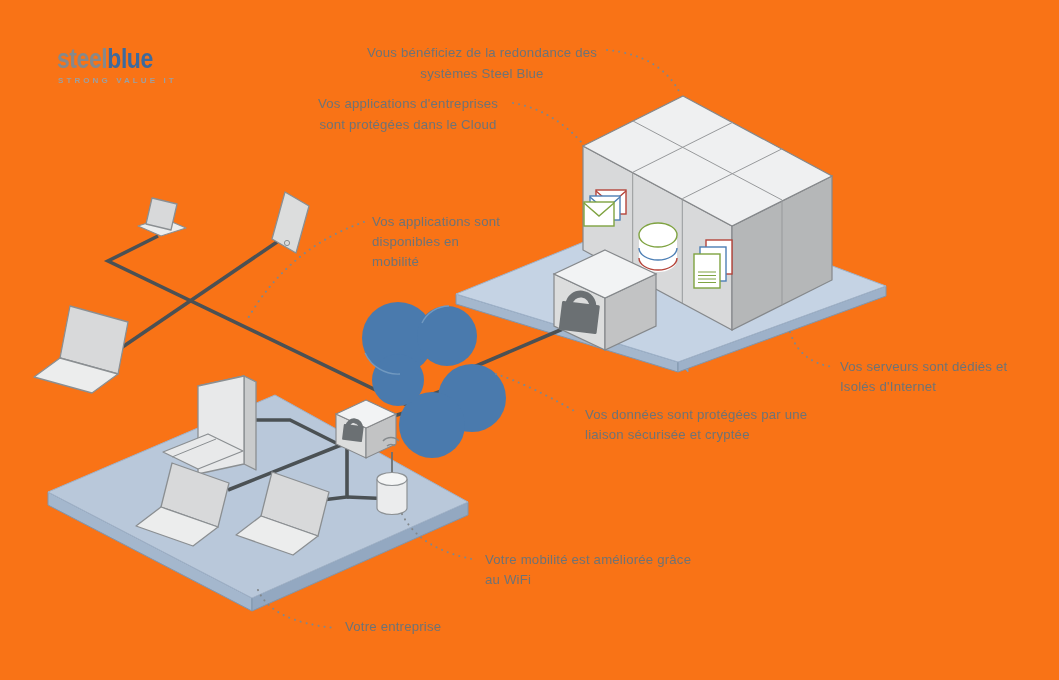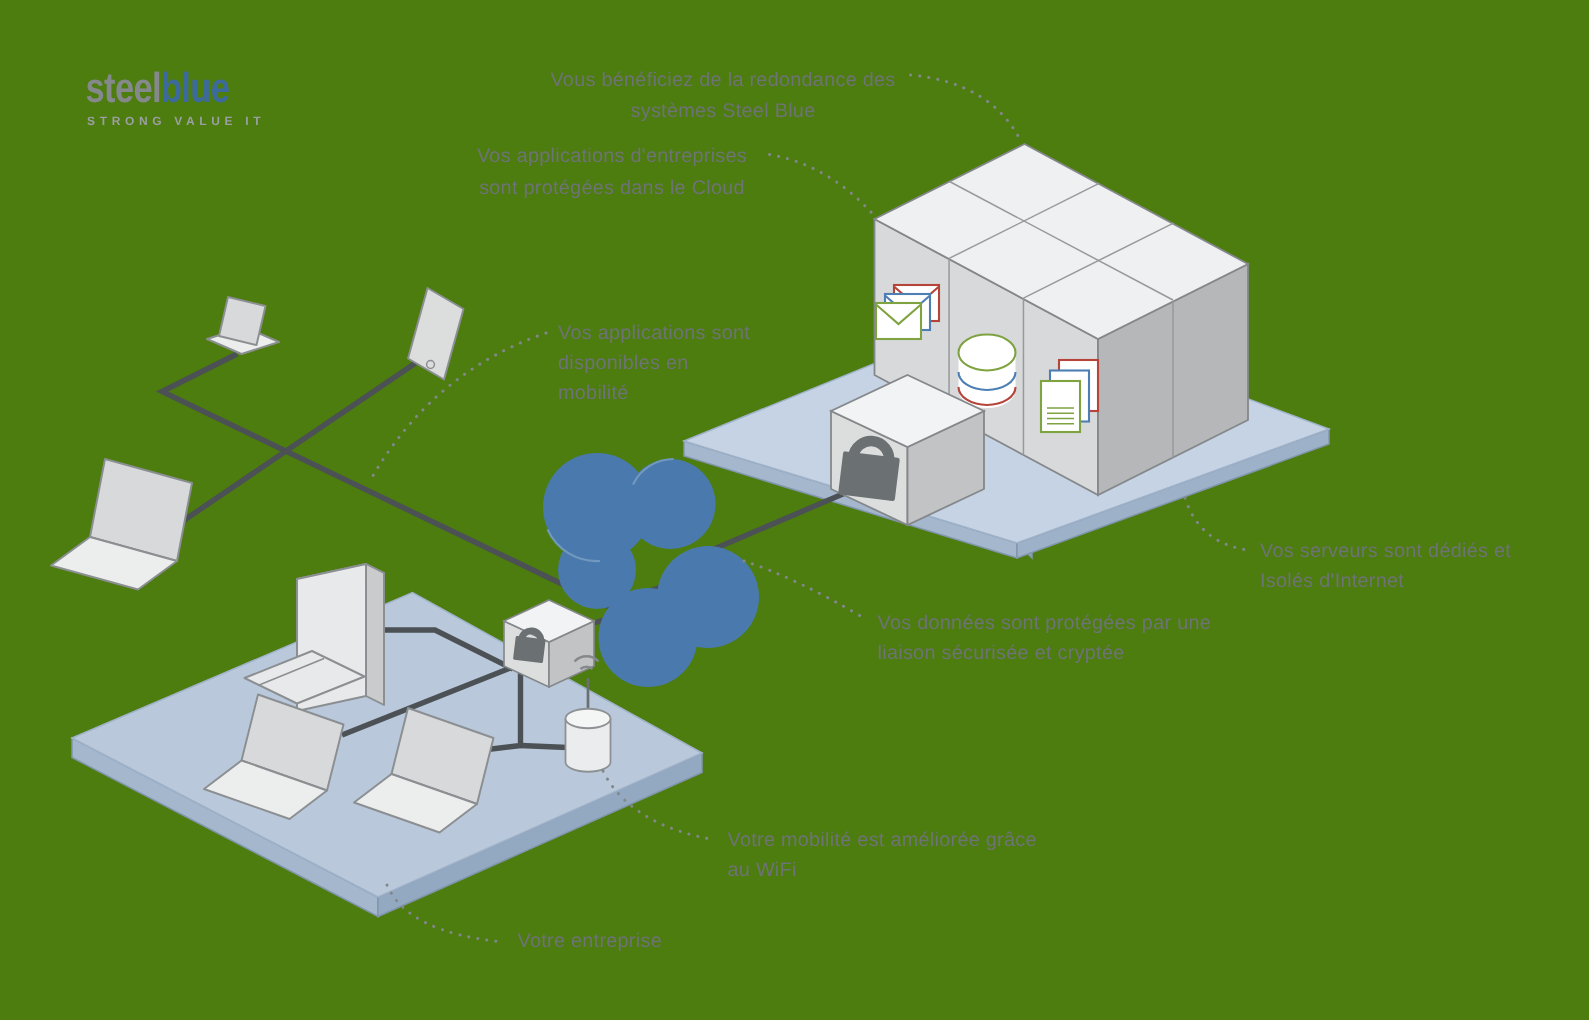--- a/index.html
+++ b/index.html
@@ -1,16 +1,16 @@
 <!DOCTYPE html>
 <html><head>
 <meta charset="utf-8">
 <style>
   html,body{margin:0;padding:0;background:#ffffff;}
-  #stage{position:relative;width:1059px;height:680px;background:#4d7c0f;overflow:hidden;
+  #stage{position:relative;width:1059px;height:680px;background:#f97316;overflow:hidden;
          font-family:"Liberation Sans",sans-serif;}
   svg{position:absolute;left:0;top:0;}
   .ann{font-size:13.2px;fill:#6e7376;letter-spacing:0.2px;}
   .logo-main{font-size:28px;font-weight:bold;letter-spacing:-0.5px;}
   .logo-tag{font-size:8px;font-weight:bold;letter-spacing:3.1px;}
   .dotted{fill:none;stroke:#82878a;stroke-width:2;stroke-linecap:round;stroke-dasharray:0.1 6;}
   .cable{fill:none;stroke:#4b5154;stroke-width:3.6;}
   .dev{stroke:#8b8f92;stroke-width:1.3;stroke-linejoin:round;}
 </style>
 </head>

